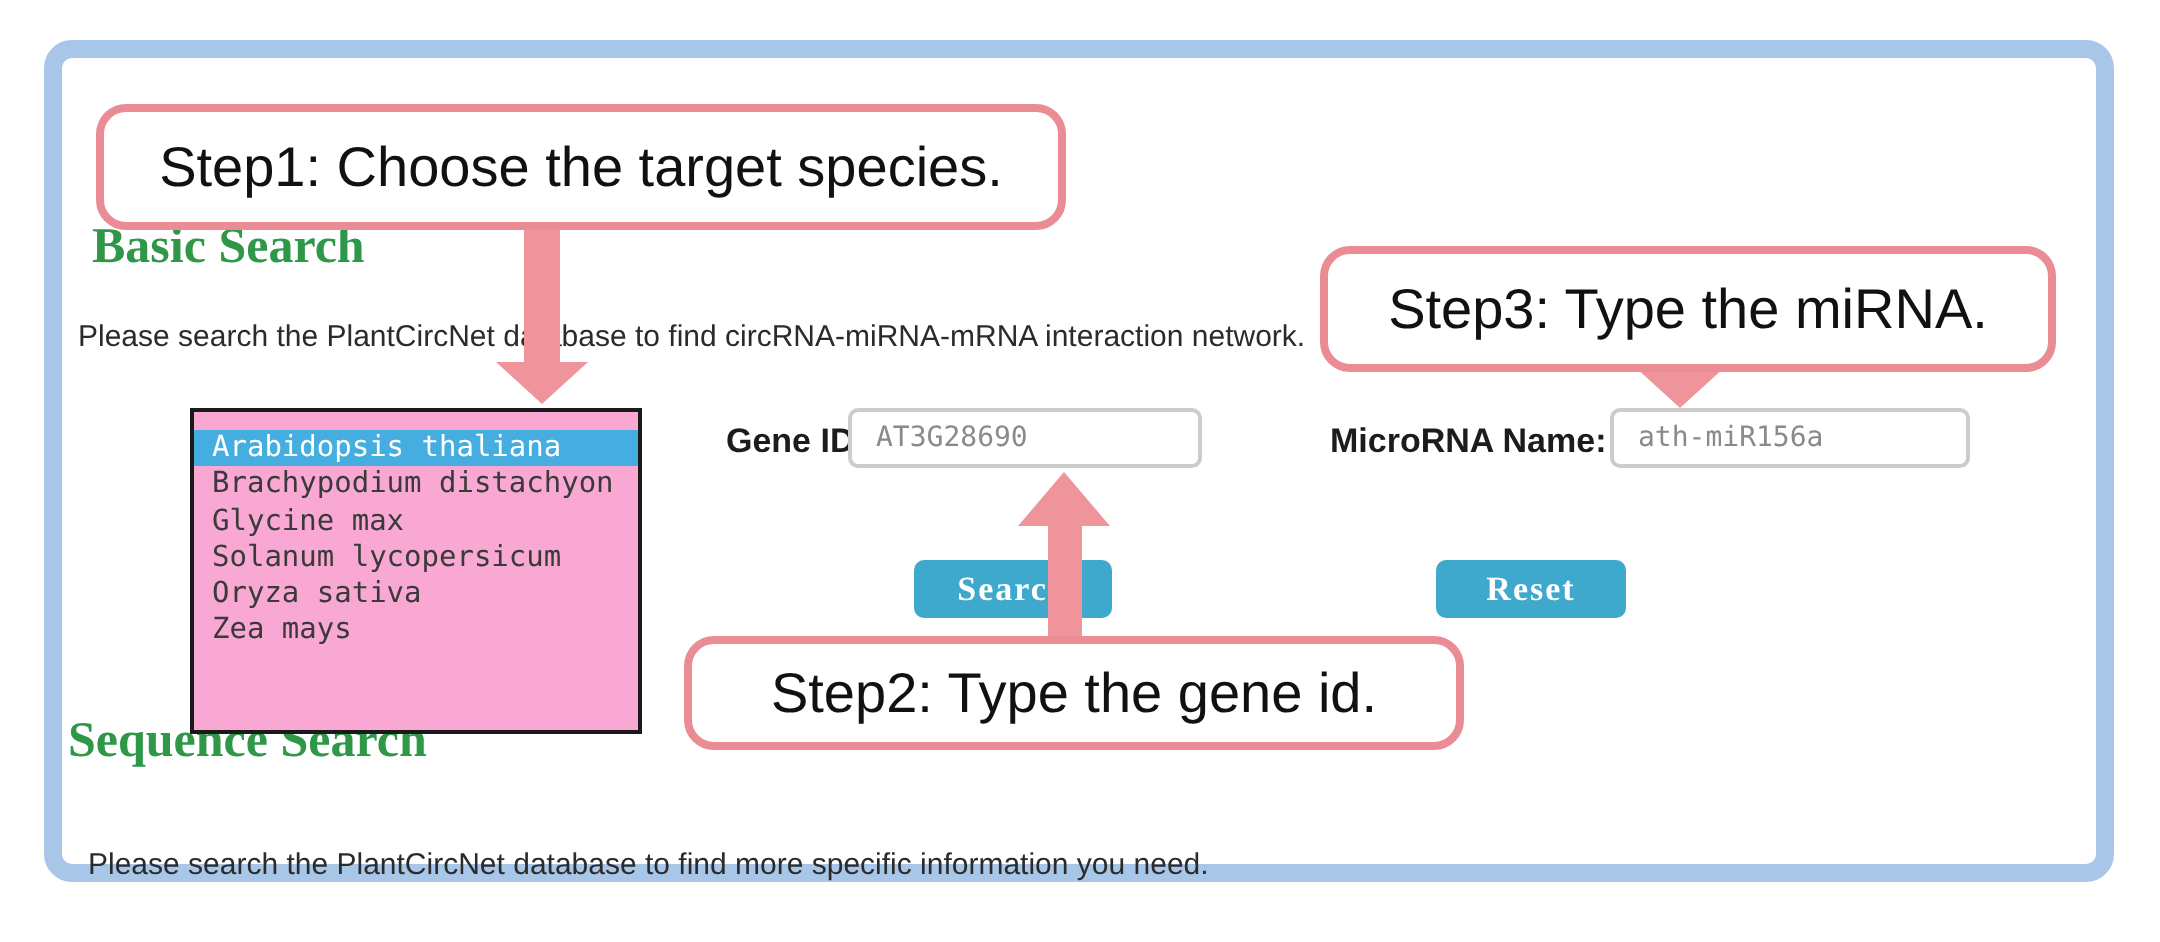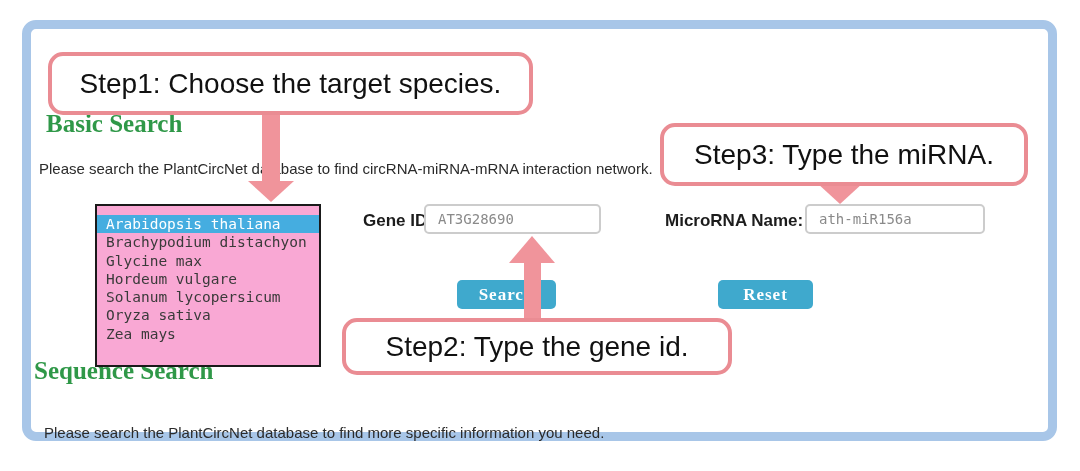--- a/index.html
+++ b/index.html
@@ -78,21 +78,20 @@
 <div class="frame"></div>
 
 <div class="heading" style="left:46px;top:110px;">Basic Search</div>
 
 <div class="desc" style="left:39px;top:160px;">Please search the PlantCircNet database to find circRNA-miRNA-mRNA interaction network.</div>
 
 <div class="listbox">
   <div class="opt selected">Arabidopsis thaliana</div>
   <div class="opt">Brachypodium distachyon</div>
   <div class="opt">Glycine max</div>
-  <div class="opt">Hordeum vulgare</div>
   <div class="opt">Solanum lycopersicum</div>
   <div class="opt">Oryza sativa</div>
   <div class="opt">Zea mays</div>
 </div>
 
 <div class="field-label" style="left:363px;top:211px;">Gene ID:</div>
 <input class="text-input" style="left: 424px; top: 204px; width: 177px;" readonly="" value="AT3G28690">
 
 <div class="field-label" style="left:665px;top:211px;">MicroRNA Name:</div>
 <input class="text-input" style="left: 805px; top: 204px; width: 180px;" readonly="" value="ath-miR156a">

